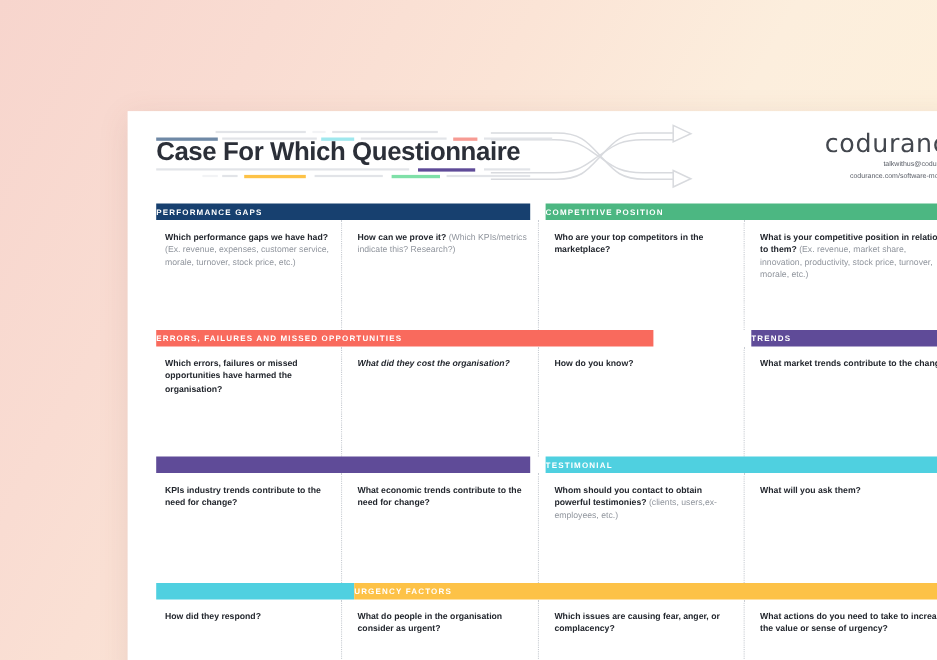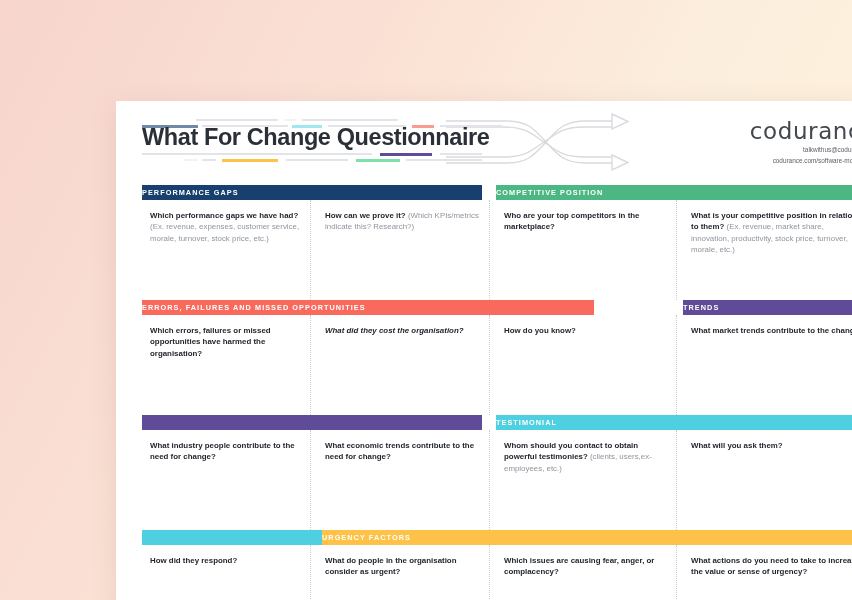--- a/index.html
+++ b/index.html
@@ -160,21 +160,21 @@
           <div class="rule" style="left: 264px; top: 52px; width: 52px; background: rgb(95, 75, 152);"></div>
           <div class="rule thin" style="left: 324px; top: 52px; width: 42px; background: rgb(226, 228, 232);"></div>
           <div class="rule thin" style="left: 68px; top: 58px; width: 14px; background: rgb(242, 243, 245);"></div>
           <div class="rule thin" style="left: 86px; top: 58px; width: 14px; background: rgb(226, 228, 232);"></div>
           <div class="rule" style="left: 106px; top: 58px; width: 56px; background: rgb(253, 194, 71);"></div>
           <div class="rule thin" style="left: 170px; top: 58px; width: 62px; background: rgb(226, 228, 232);"></div>
           <div class="rule" style="left: 240px; top: 58px; width: 44px; background: rgb(127, 224, 168);"></div>
           <div class="rule thin" style="left: 290px; top: 58px; width: 76px; background: rgb(226, 228, 232);"></div>
         </div>
 
-      <div class="title">What For Change Questionnaire</div>
+      <div class="title">Case For Which Questionnaire</div>
 
       <div class="logo">
         <span>codurance</span>
       </div>
       <div class="contact l1">talkwithus@codurance.co</div>
       <div class="contact l2">codurance.com/software-modernisat</div>
     </div>
 
     <div id="rows">
         <div class="row" style="top: 84px;">
@@ -223,21 +223,21 @@
             <div class="divider" style="left: 560px; height: 100px;"></div>
           </div>
         </div>
         <div class="row" style="top: 314px;">
           <div class="bandwrap">
             <div class="band" style="left: 26px; width: 340px; background: rgb(95, 75, 152);"></div>
             <div class="band" style="left: 380px; width: 380px; background: rgb(79, 208, 224);">TESTIMONIAL</div>
           </div>
           <div class="cells" style="height: 100px;">
             <div class="cell" style="left: 26px; width: 175px; height: 100px;">
-              <div class="q">What industry people contribute to the need for change?</div>
+              <div class="q">KPIs industry trends contribute to the need for change?</div>
             </div>
             <div class="cell" style="left: 201px; width: 179px; height: 100px;">
               <div class="q">What economic trends contribute to the need for change?</div>
             </div>
             <div class="divider" style="left: 194px; height: 100px;"></div>
             <div class="cell" style="left: 380px; width: 187px; height: 112px;">
               <div class="q">Whom should you contact to obtain powerful testimonies?<span class="hint"> (clients, users,ex-employees, etc.)</span></div>
             </div>
             <div class="divider" style="left: 373px; height: 100px;"></div>
             <div class="cell" style="left: 567px; width: 193px; height: 100px;">

